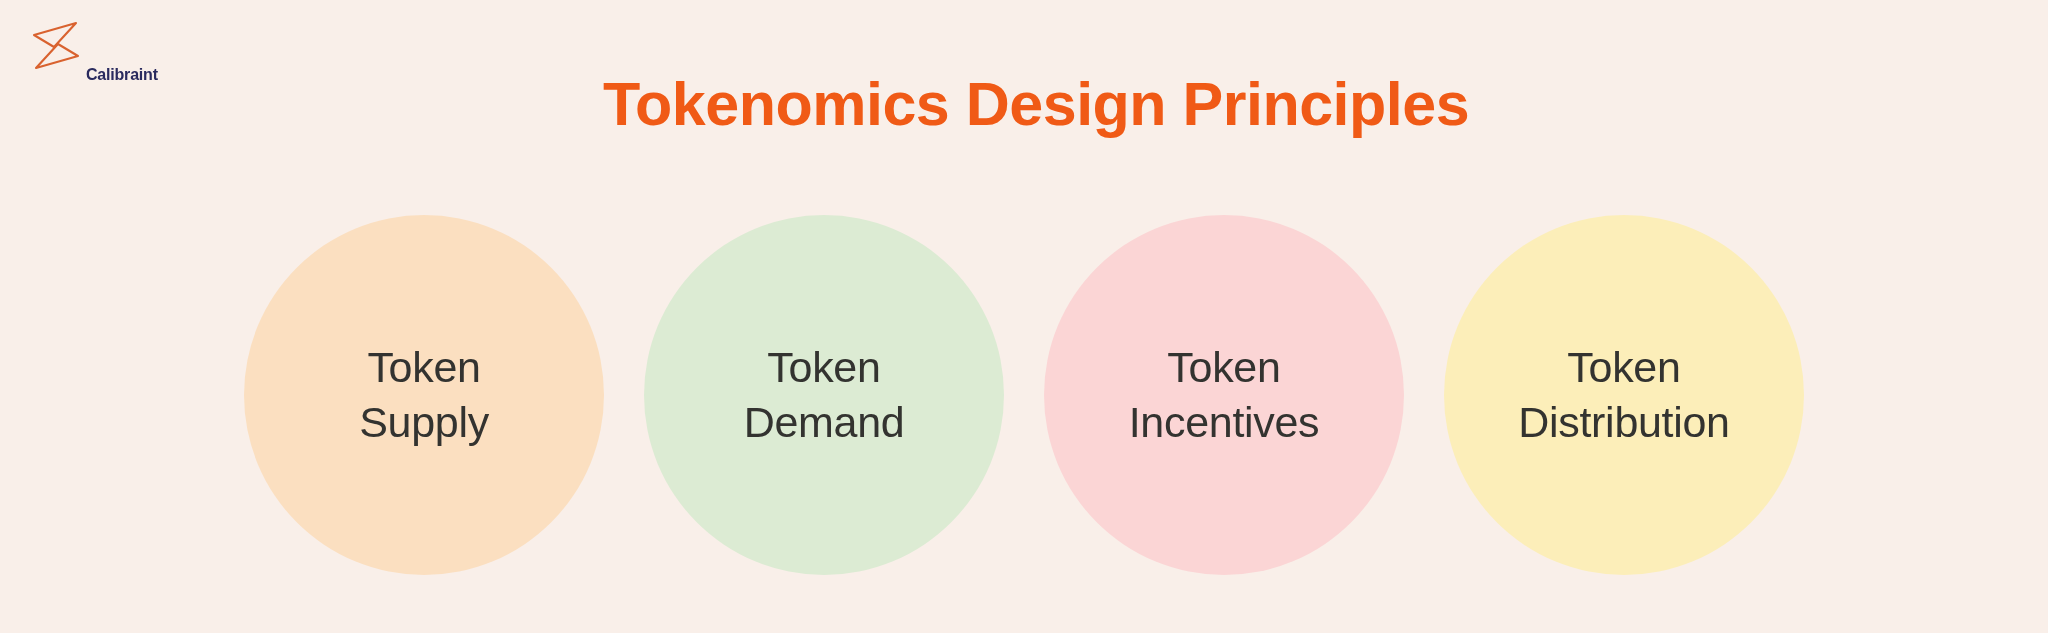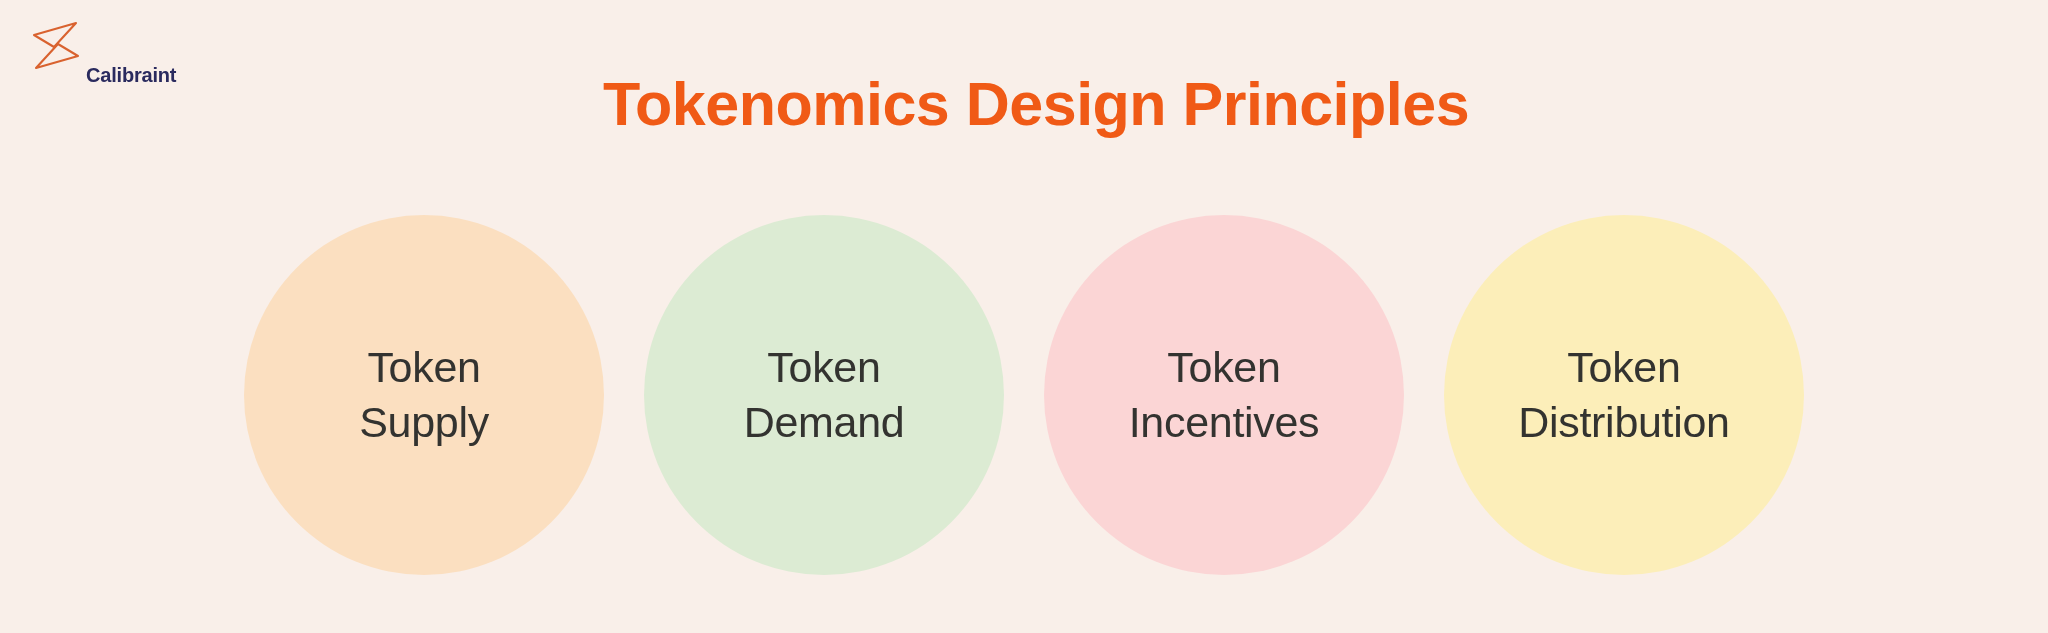--- a/index.html
+++ b/index.html
@@ -28,21 +28,21 @@
   }
 
   .brand-mark {
     width: 56px;
     height: 62px;
     display: block;
     flex: 0 0 auto;
   }
 
   .brand-name {
-    font-size: 20px;
+    font-size: 16px;
     font-weight: bold;
     color: #2A2A5E;
     letter-spacing: -0.2px;
     line-height: 1;
     position: relative;
     top: 8px;
     margin-top: 44px;
   }
 
   

